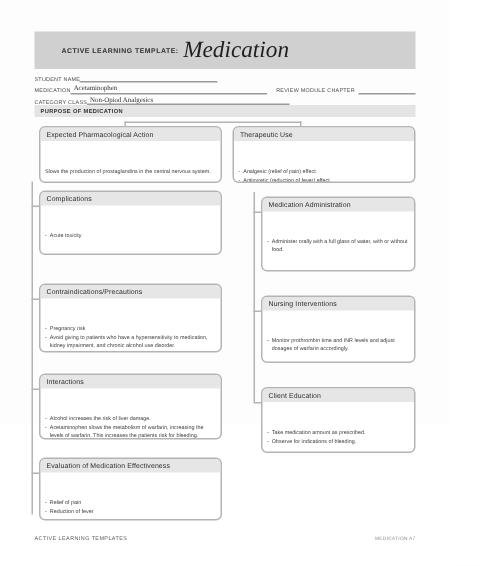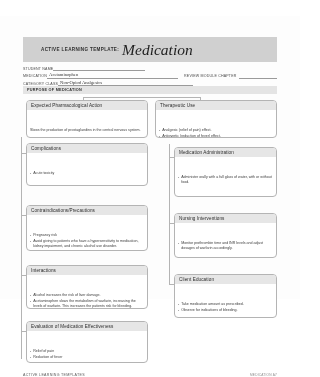--- a/index.html
+++ b/index.html
@@ -11,21 +11,21 @@
     width: 300px;
     height: 377px;
     font-family: "Liberation Sans", sans-serif;
     color: #3a3a3a;
     overflow: hidden;
     position: relative;
   }
 
   .page {
     position: absolute;
-    left: 0; top: 16px;
+    left: 0; top: 0;
     width: 300px;
     height: 283px;
     background: #fdfdfd;
   }
 
   
   .header-band {
     position: absolute;
     left: 23px;
     top: 21px;

